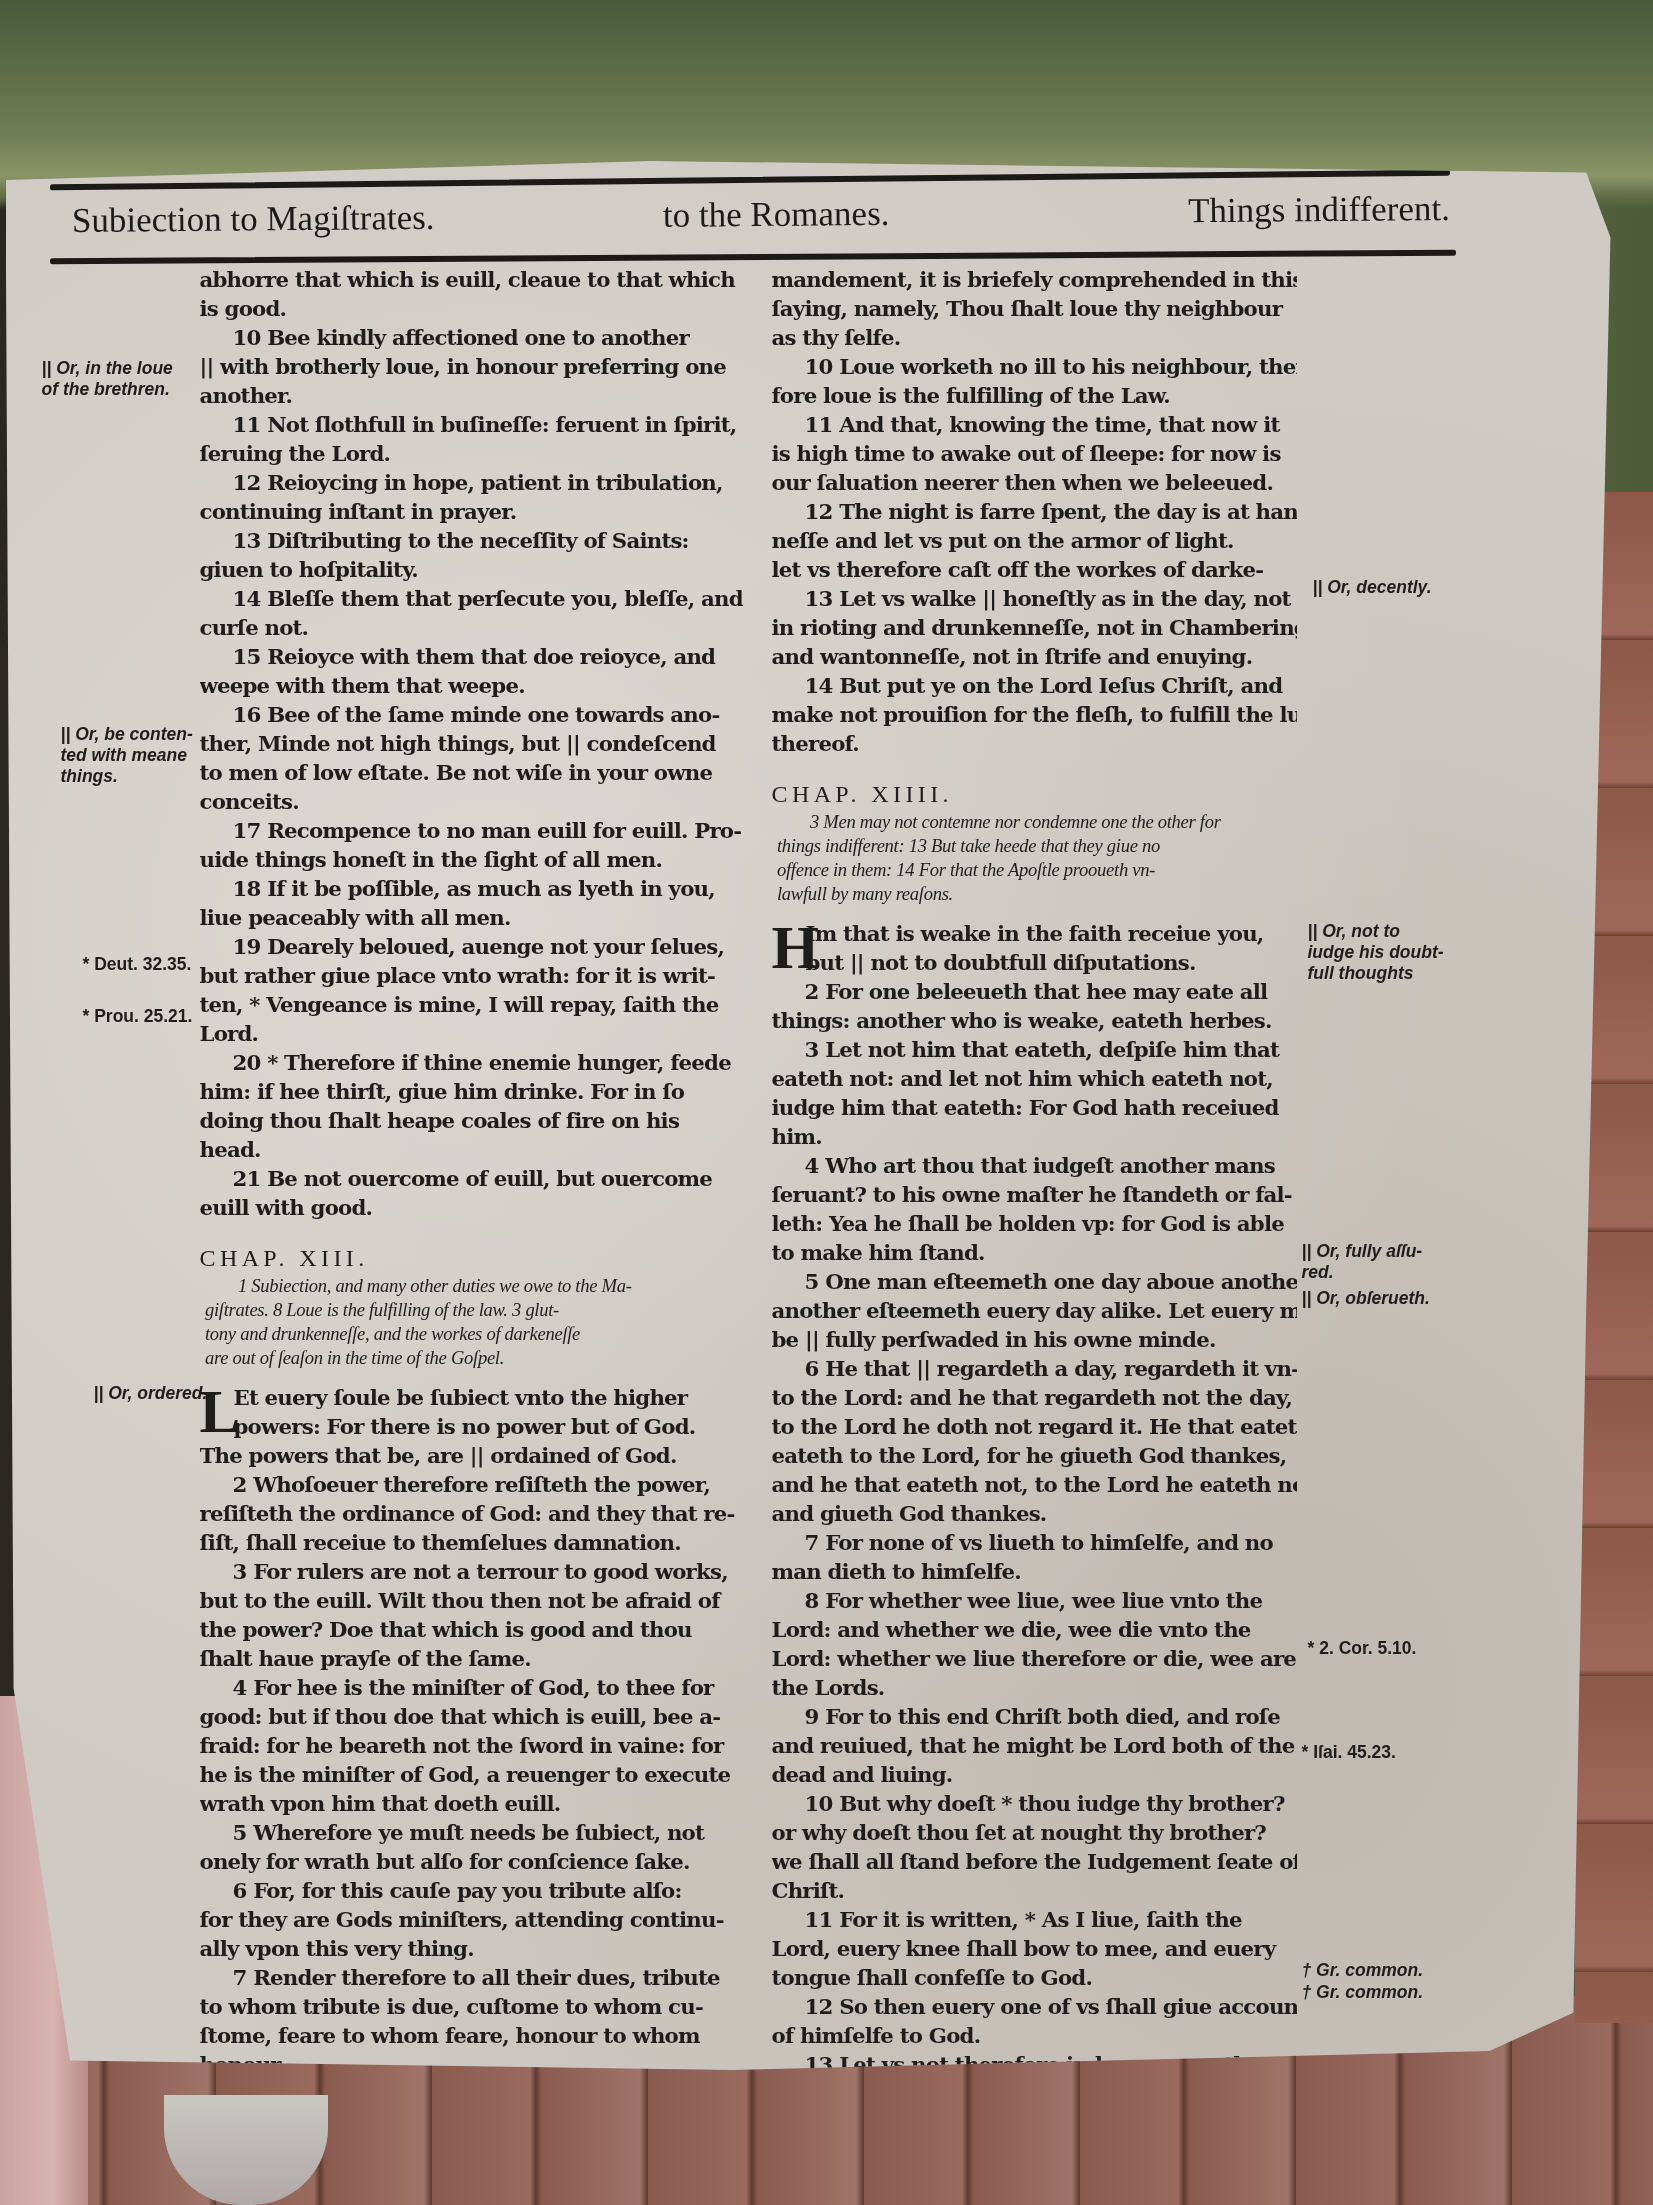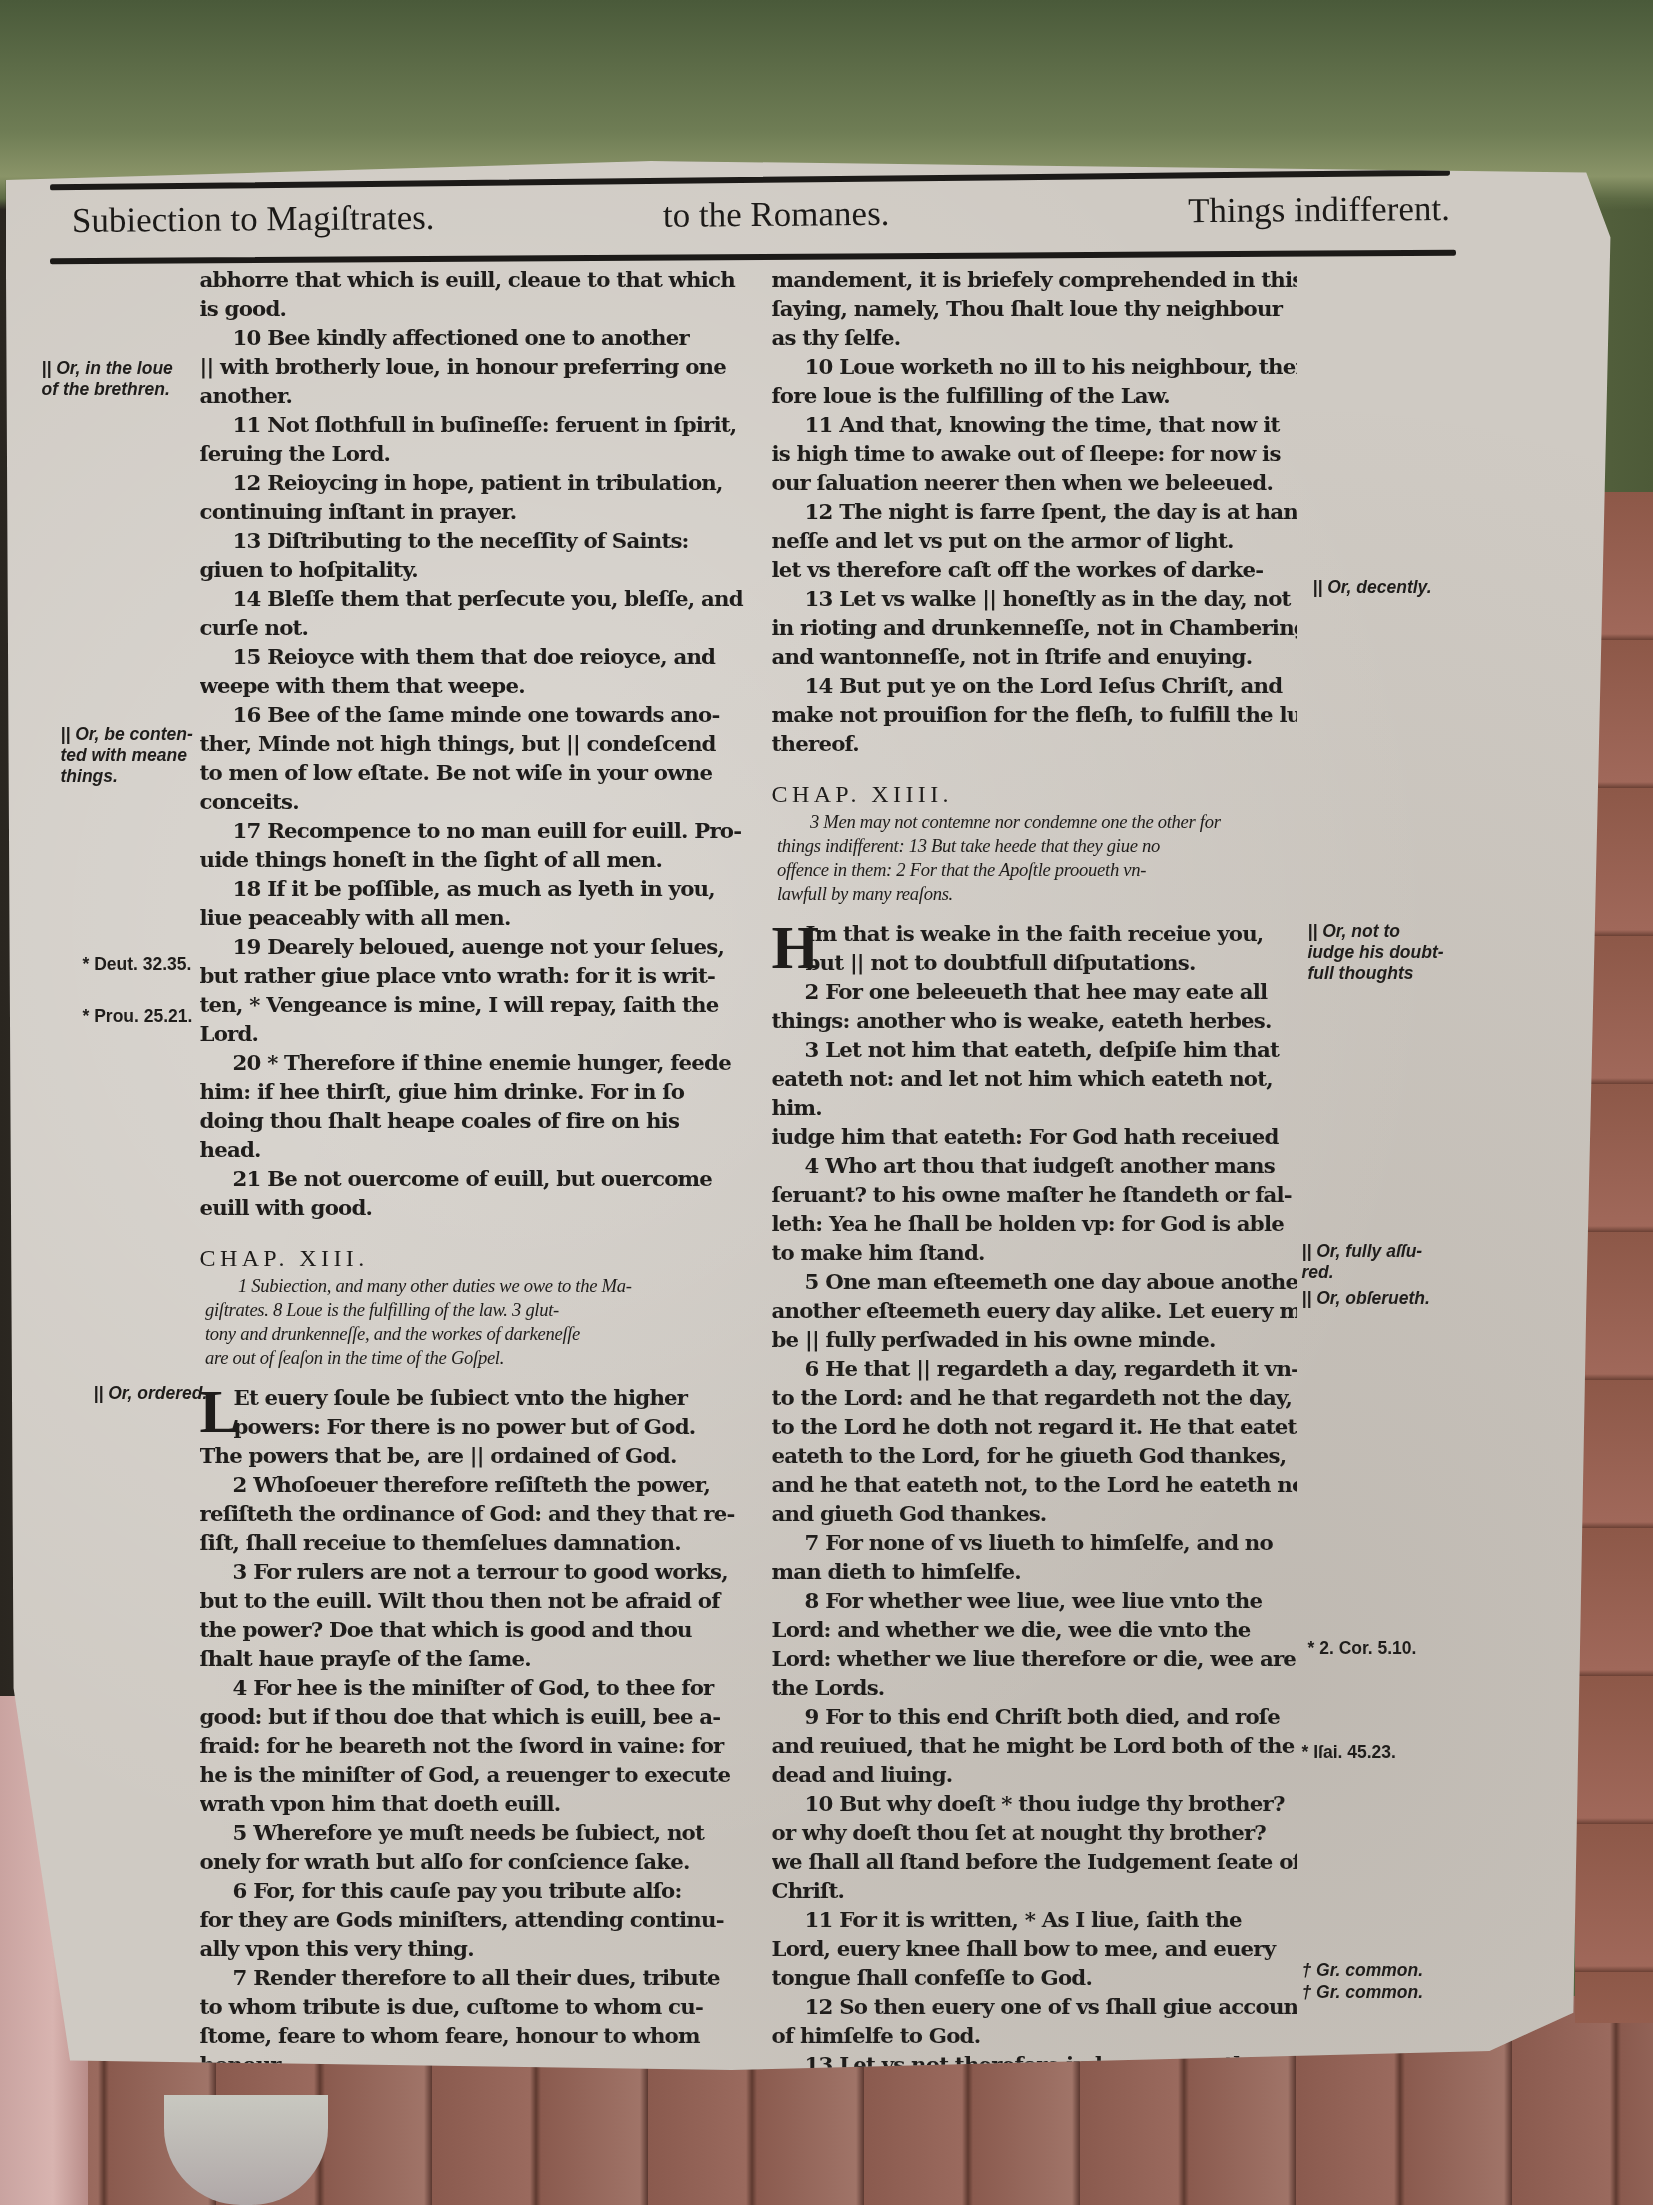--- a/index.html
+++ b/index.html
@@ -200,37 +200,37 @@
         <div class="line">and wantonneſſe, not in ſtrife and enuying.</div>
         <div class="line indent">14 But put ye on the Lord Ieſus Chriſt, and</div>
         <div class="line">make not prouiſion for the fleſh, to fulfill the luſts</div>
         <div class="line">thereof.</div>
       </div>
     <div class="spacer"></div>
     <div class="chap">CHAP. XIIII.</div>
     <div class="summary" id="right-sum">
         <div class="line indent">3 Men may not contemne nor condemne one the other for</div>
         <div class="line">things indifferent: 13 But take heede that they giue no</div>
-        <div class="line">offence in them: 2 For that the Apoſtle prooueth vn-</div>
+        <div class="line">offence in them: 14 For that the Apoſtle prooueth vn-</div>
         <div class="line">lawfull by many reaſons.</div>
       </div>
     <div class="dropcap-block">
       <span class="dropcap">H</span>
       <div id="right-dc">
           <div class="line">Im that is weake in the faith receiue you,</div>
           <div class="line">but || not to doubtfull diſputations.</div>
         </div>
     </div>
     <div id="right-b">
         <div class="line indent">2 For one beleeueth that hee may eate all</div>
         <div class="line">things: another who is weake, eateth herbes.</div>
         <div class="line indent">3 Let not him that eateth, deſpiſe him that</div>
         <div class="line">eateth not: and let not him which eateth not,</div>
+        <div class="line">iudge him that eateth: For God hath receiued</div>
         <div class="line">him.</div>
-        <div class="line">iudge him that eateth: For God hath receiued</div>
         <div class="line indent">4 Who art thou that iudgeſt another mans</div>
         <div class="line">ſeruant? to his owne maſter he ſtandeth or fal-</div>
         <div class="line">leth: Yea he ſhall be holden vp: for God is able</div>
         <div class="line">to make him ſtand.</div>
         <div class="line indent">5 One man eſteemeth one day aboue another:</div>
         <div class="line">another eſteemeth euery day alike. Let euery man</div>
         <div class="line">be || fully perſwaded in his owne minde.</div>
         <div class="line indent">6 He that || regardeth a day, regardeth it vn-</div>
         <div class="line">to the Lord: and he that regardeth not the day,</div>
         <div class="line">to the Lord he doth not regard it. He that eateth,</div>

